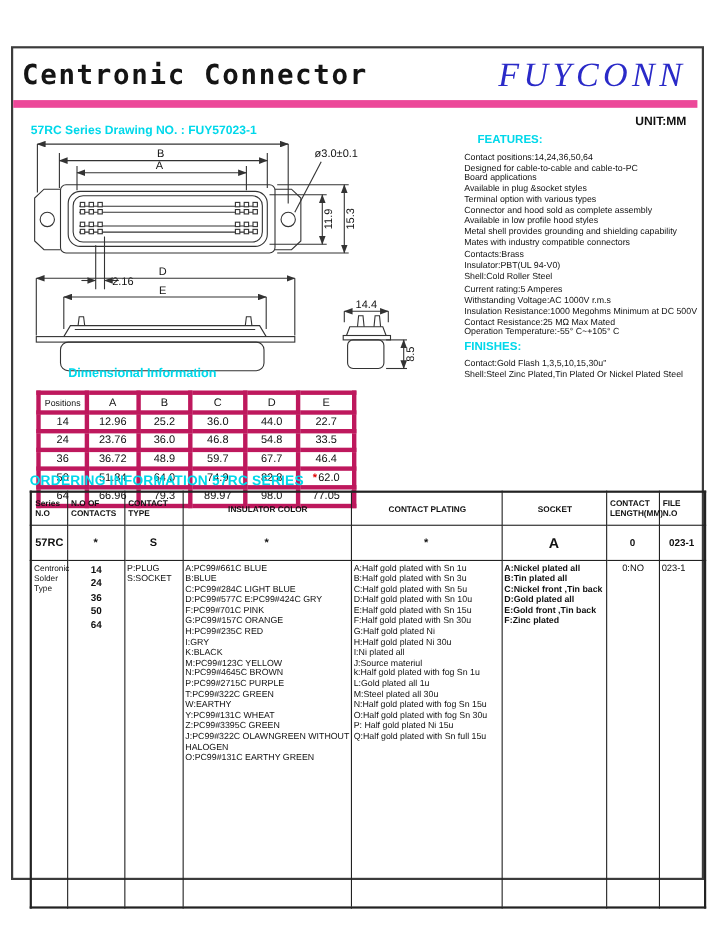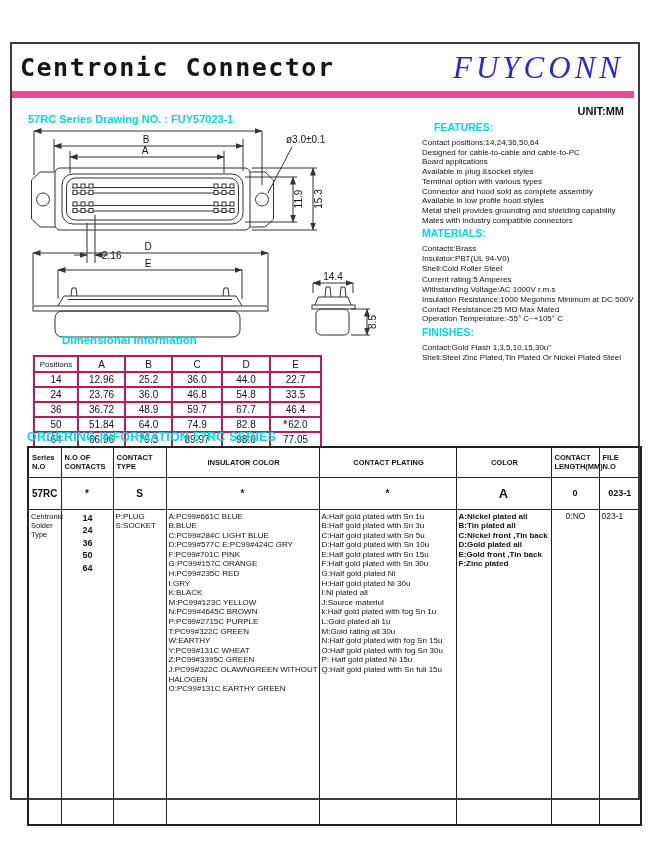--- a/index.html
+++ b/index.html
@@ -11,21 +11,21 @@
   .series-line{position:absolute;left:28px;top:113px;font-size:11px;font-weight:bold;color:#00d8ea;}
   .unit-label{position:absolute;right:26px;top:105px;font-size:11px;font-weight:bold;color:#111;}
   .specs{position:absolute;left:422px;top:121px;width:218px;}
   .spec-heading{color:#00d8ea;font-weight:bold;font-size:10.5px;margin:0 0 5px 0;}
   .spec-heading.indent{padding-left:12px;}
   .spec-list{font-size:8px;line-height:9.7px;margin:0 0 2px 0;}
   .spec-list .line{white-space:nowrap;}
   .dim-info-heading{position:absolute;left:30px;top:334px;font-size:11.5px;font-weight:bold;color:#00d8ea;padding-left:32px;}
   table{border-collapse:collapse;}
   .dim-table{position:absolute;left:33px;top:355px;width:287px;table-layout:fixed;font-size:10px;}
-  .dim-table th,.dim-table td{border:2px solid #be185d;text-align:center;padding:0;height:13px;line-height:13px;}
+  .dim-table th,.dim-table td{border:4px solid #be185d;text-align:center;padding:0;height:13px;line-height:13px;}
   .dim-table th{font-weight:normal;font-size:10px;height:14px;}
   .dim-table th:first-child{font-size:8px;}
   .marker{color:#e00000;font-weight:bold;margin-right:1px;}
   .ordering-heading{position:absolute;left:27px;top:430px;font-size:12.5px;font-weight:bold;color:#00d8ea;letter-spacing:0.2px;}
   .order-table{position:absolute;left:27px;top:446px;width:613px;table-layout:fixed;border:2px solid #222;}
   .order-table th,.order-table td{border:1px solid #222;box-sizing:border-box;}
   .order-table thead th{font-size:7.5px;line-height:9px;height:30px;white-space:pre-line;text-align:left;padding:2px 1px 2px 3px;vertical-align:middle;}
   .order-table thead th.c{text-align:center;}
   .code-row td{height:32px;font-weight:bold;font-size:10px;text-align:center;vertical-align:middle;}
   .code-row td.l{text-align:left;padding-left:3px;}
@@ -175,21 +175,20 @@
       <div class="line">Contact positions:14,24,36,50,64</div>
       <div class="line">Designed for cable-to-cable and cable-to-PC</div>
       <div class="line">Board applications</div>
       <div class="line">Available in plug &amp;socket styles</div>
       <div class="line">Terminal option with various types</div>
       <div class="line">Connector and hood sold as complete assembly</div>
       <div class="line">Available in low profile hood styles</div>
       <div class="line">Metal shell provides grounding and shielding capability</div>
       <div class="line">Mates with industry compatible connectors</div>
     </div>
-  <div class="spec-heading">MATERIALS:</div>
   <div class="spec-list">
       <div class="line">Contacts:Brass</div>
       <div class="line">Insulator:PBT(UL 94-V0)</div>
       <div class="line">Shell:Cold Roller Steel</div>
     </div>
   <div class="spec-list">
       <div class="line">Current rating:5 Amperes</div>
       <div class="line">Withstanding Voltage:AC 1000V r.m.s</div>
       <div class="line">Insulation Resistance:1000  Megohms Minimum at DC 500V</div>
       <div class="line">Contact Resistance:25 MΩ  Max Mated</div>
@@ -283,21 +282,21 @@
   <thead>
     <tr>
       <th>Series
 N.O</th>
       <th>N.O OF
 CONTACTS</th>
       <th>CONTACT
 TYPE</th>
       <th class="c">INSULATOR COLOR</th>
       <th class="c">CONTACT PLATING</th>
-      <th class="c">COLOR</th>
+      <th class="c">SOCKET</th>
       <th>CONTACT
 LENGTH(MM)</th>
       <th>FILE
 N.O</th>
     </tr>
   </thead>
   <tbody>
     <tr class="code-row">
       <td class="l">57RC</td>
       <td>*</td>
@@ -351,21 +350,21 @@
           <div class="opt-line">C:Half gold plated with Sn 5u</div>
           <div class="opt-line">D:Half gold plated with Sn 10u</div>
           <div class="opt-line">E:Half gold plated with Sn 15u</div>
           <div class="opt-line">F:Half gold plated with Sn 30u</div>
           <div class="opt-line">G:Half gold plated Ni</div>
           <div class="opt-line">H:Half gold plated Ni 30u</div>
           <div class="opt-line">I:Ni plated all</div>
           <div class="opt-line">J:Source materiul</div>
           <div class="opt-line">k:Half gold plated with fog Sn 1u</div>
           <div class="opt-line">L:Gold plated all 1u</div>
-          <div class="opt-line">M:Gold rating all 30u</div>
+          <div class="opt-line">M:Steel plated all 30u</div>
           <div class="opt-line">N:Half gold plated with fog Sn 15u</div>
           <div class="opt-line">O:Half gold plated with fog Sn 30u</div>
           <div class="opt-line">P:  Half gold plated Ni 15u</div>
           <div class="opt-line">Q:Half gold plated with Sn full 15u</div>
         </td>
       <td class="ob-shell">
           <div class="opt-line">A:Nickel plated all</div>
           <div class="opt-line">B:Tin plated all</div>
           <div class="opt-line">C:Nickel front ,Tin back</div>
           <div class="opt-line">D:Gold plated all</div>

